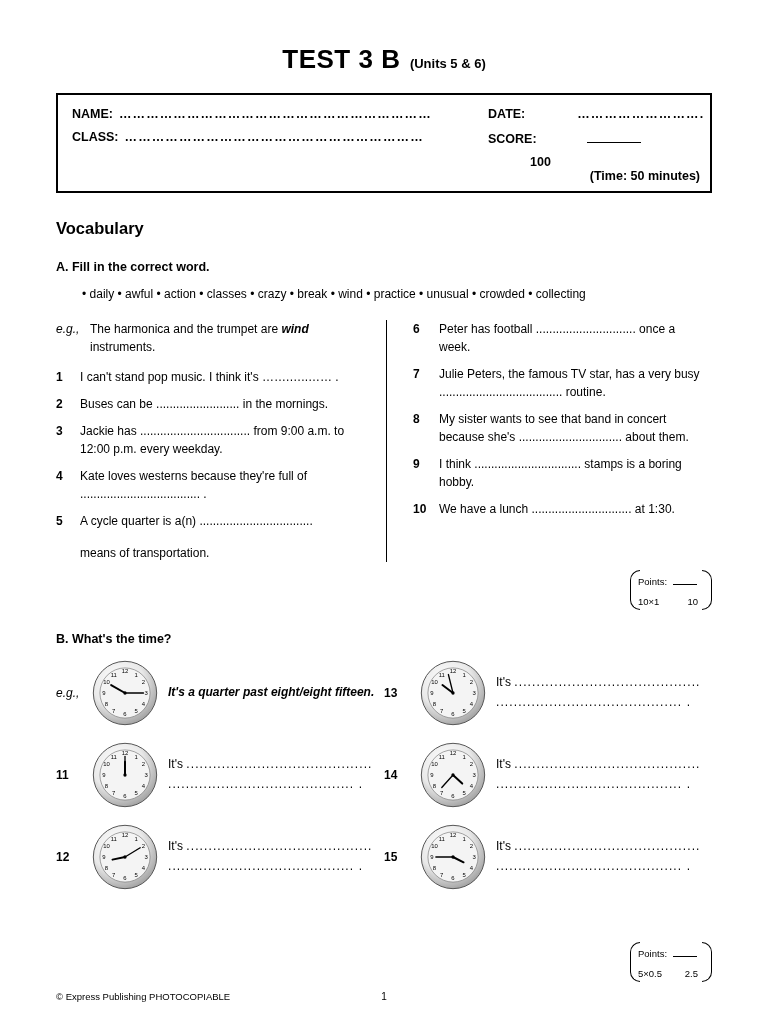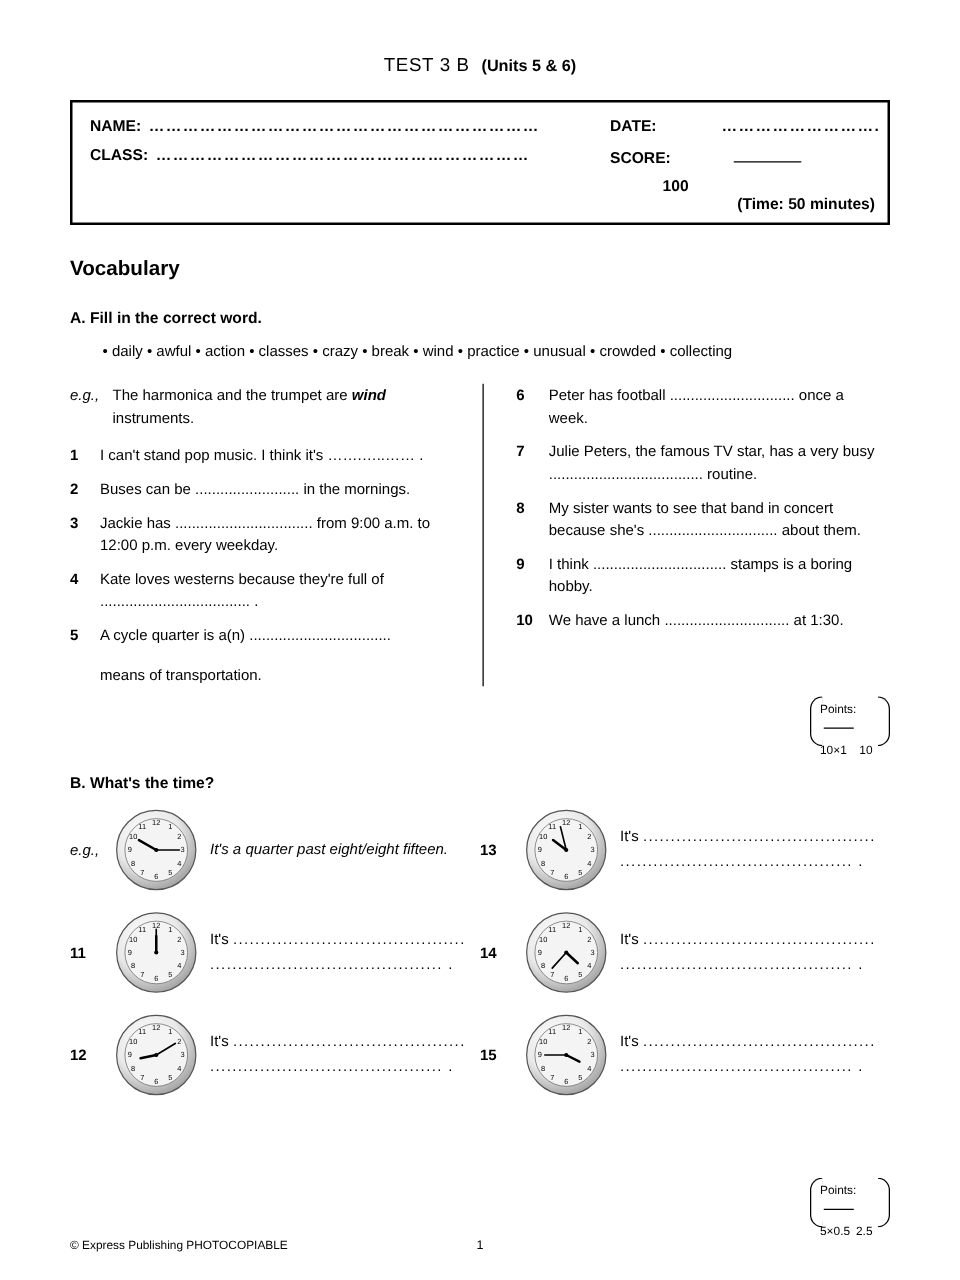--- a/index.html
+++ b/index.html
@@ -22,22 +22,22 @@
     box-sizing: border-box;
     padding: 0 56px;
   }
 
   
   .title-row {
     text-align: center;
     padding-top: 44px;
   }
   .title-main {
-    font-size: 15px;
-    font-weight: normal;
+    font-size: 26px;
+    font-weight: bold;
     letter-spacing: 0.5px;
     text-align: center;
   }
   .title-sub {
     font-size: 13px;
     font-weight: bold;
     margin-left: 5px;
   }
 
   
@@ -170,21 +170,21 @@
 
   
   .points-wrap {
     display: flex;
     justify-content: flex-end;
     margin-top: 8px;
   }
   .points {
     position: relative;
     font-size: 9.5px;
-    width: 64px;
+    width: 82px;
     height: 40px;
     padding: 5px 0 0 8px;
     box-sizing: border-box;
   }
   .points .brk {
     position: absolute;
     top: 0;
     bottom: 0;
     width: 9px;
     border-top: 1px solid #000;
@@ -243,21 +243,21 @@
     flex: none;
     margin-right: 10px;
   }
   .cl-ans {
     font-size: 12px;
     line-height: 1.6;
     flex: 1;
   }
   .cl-ans .dots2 { letter-spacing: 1.1px; }
   .cl-ans.bold-it {
-    font-weight: normal;
+    font-weight: bold;
     font-style: italic;
   }
 
   
   .footer {
     position: absolute;
     left: 56px;
     right: 56px;
     bottom: 22px;
     font-size: 9.5px;

